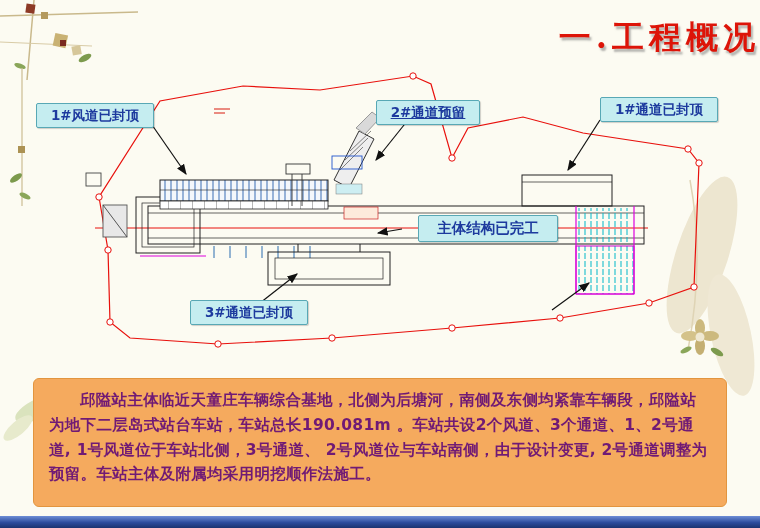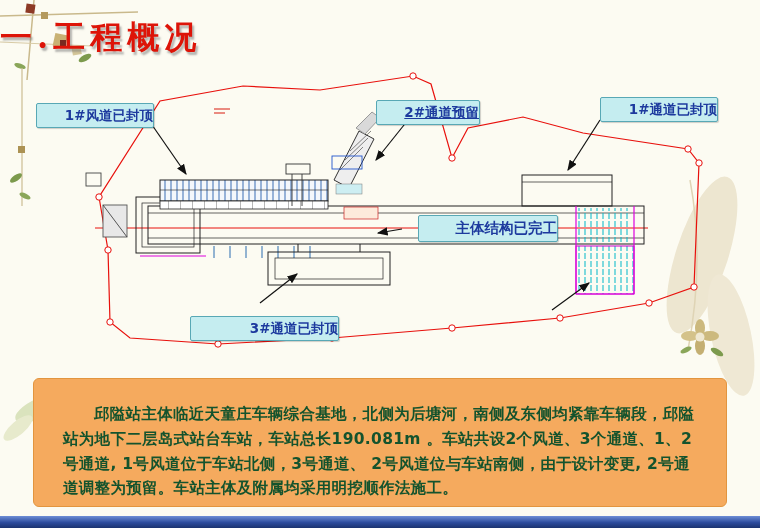--- a/index.html
+++ b/index.html
@@ -7,46 +7,46 @@
     position:relative;width:760px;height:528px;overflow:hidden;
     background:#fcfbf2;
     font-family:"DejaVu Sans","Liberation Sans",sans-serif;
   }
   svg{display:block;}
   .deco,.drawing{position:absolute;left:0;top:0;}
   .deco{z-index:0;}
   .drawing{z-index:1;}
   .title{
     position:absolute;left:0;top:16px;width:100%;z-index:3;
-    text-align:left;margin:0;
+    text-align:right;margin:0;
     font-family:"DejaVu Serif","Liberation Serif",serif;
     font-size:32px;font-weight:bold;color:#dd1408;letter-spacing:5px;
     text-shadow:2px 3px 2px rgba(120,120,120,.55);
   }
   .callout{
     position:absolute;z-index:2;
     background:#c5edf0;border:1px solid #58a8b5;border-radius:2px;
     color:#1d3a9e;font-weight:bold;font-size:13.5px;
-    display:flex;align-items:center;justify-content:flex-end;
+    display:flex;align-items:center;justify-content:center;
     box-shadow:1px 1px 1px rgba(0,0,0,.18);
     white-space:nowrap;
   }
   .c1{left:36px;top:103px;width:116px;height:23px;}
   .c2{left:376px;top:100px;width:102px;height:23px;text-decoration:underline;}
   .c3{left:556px;top:97px;width:116px;height:23px;margin-left:44px;}
   .c4{left:418px;top:215px;width:138px;height:25px;font-size:14.5px;}
-  .c5{left:190px;top:316px;width:116px;height:23px;padding-left:31px;}
+  .c5{left:190px;top:300px;width:116px;height:23px;}
   .c6{left:436px;top:304px;width:116px;height:23px;}
   .overview{
     position:absolute;z-index:3;left:33px;top:378px;width:694px;height:129px;
     box-sizing:border-box;background:#f5aa5e;border:1px solid #e2953f;border-radius:6px;
     padding:9px 15px 8px 15px;
   }
   .overview p{
-    margin:14px;font-size:15.5px;line-height:1.6;color:#14532d;
+    margin:0;font-size:15.5px;line-height:1.6;color:#701a75;
     font-weight:600;text-indent:2em;letter-spacing:0.3px;
   }
   .overview b{font-weight:800;}
   .footer-bar{
     position:absolute;z-index:3;left:0;top:516px;width:760px;height:12px;
     background:linear-gradient(180deg,#6e8ed6 0%,#2c4b9d 55%,#1b3370 100%);
   }
 </style>
 </head>
 <body>

